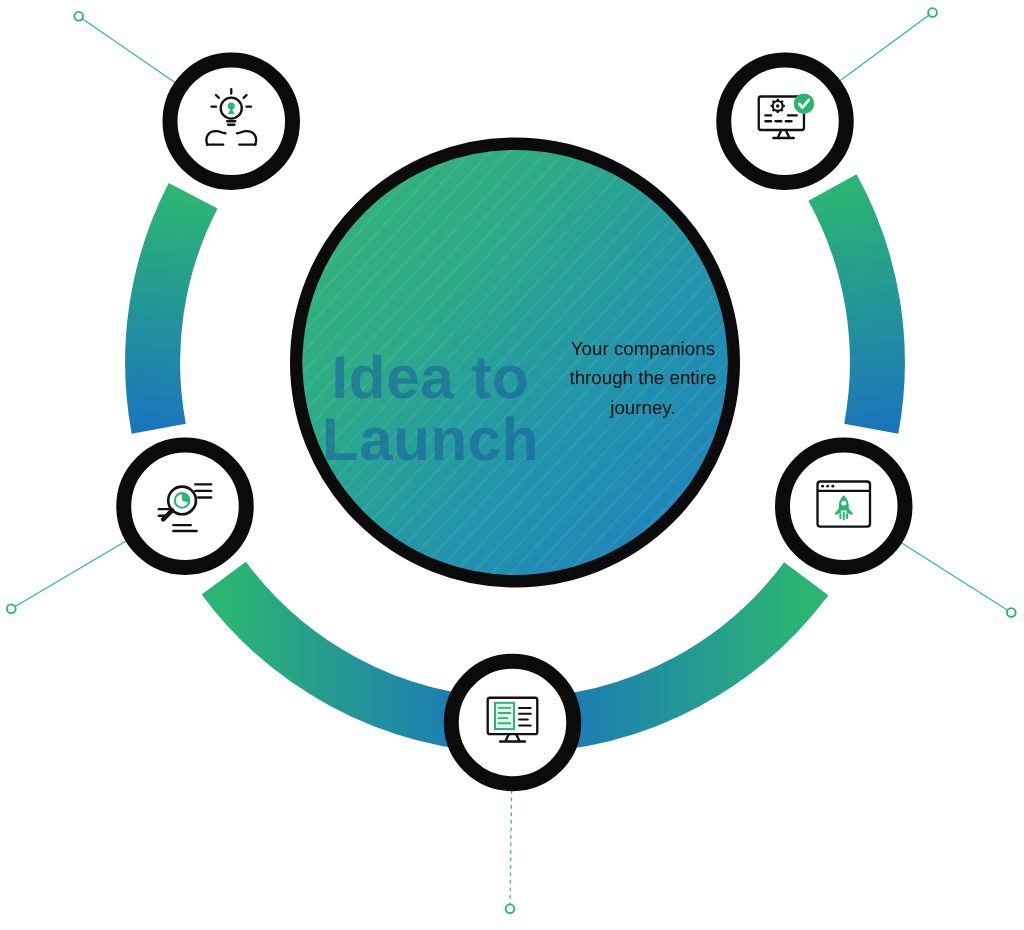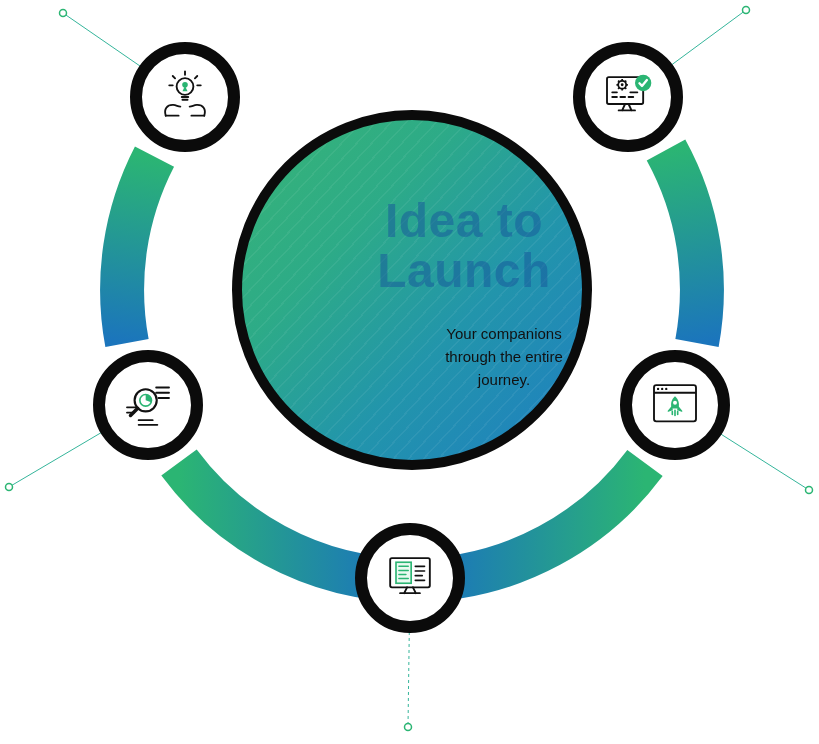--- a/index.html
+++ b/index.html
@@ -7,21 +7,21 @@
     position:relative;width:819px;height:744px;overflow:hidden;background:#ffffff;
     font-family:"Liberation Sans", sans-serif;
   }
   svg.bg{position:absolute;left:0;top:0;}
   .center-circle{
     position:absolute;left:232px;top:110px;width:360px;height:360px;
     border-radius:50%;border:10px solid #0b0b0b;box-sizing:border-box;
     background-image:
       repeating-linear-gradient(133deg, rgba(255,255,255,0.06) 0 1.5px, rgba(255,255,255,0) 1.5px 11px),
       linear-gradient(133deg,#38b476 0%,#2dab87 32%,#2295ab 62%,#1f7ec2 100%);
-    display:flex;flex-direction:column;align-items:flex-end;
+    display:flex;flex-direction:row;align-items:center;
   }
   .center-title{
     margin-top:76px;width:236px;text-align:center;
     font-size:48px;font-weight:bold;line-height:1.04;letter-spacing:0.5px;
     color:rgba(23,88,156,0.52);
   }
   .center-subtitle{
     margin-top:26px;width:156px;text-align:center;
     font-size:15px;line-height:1.55;color:#111111;font-weight:500;
   }

